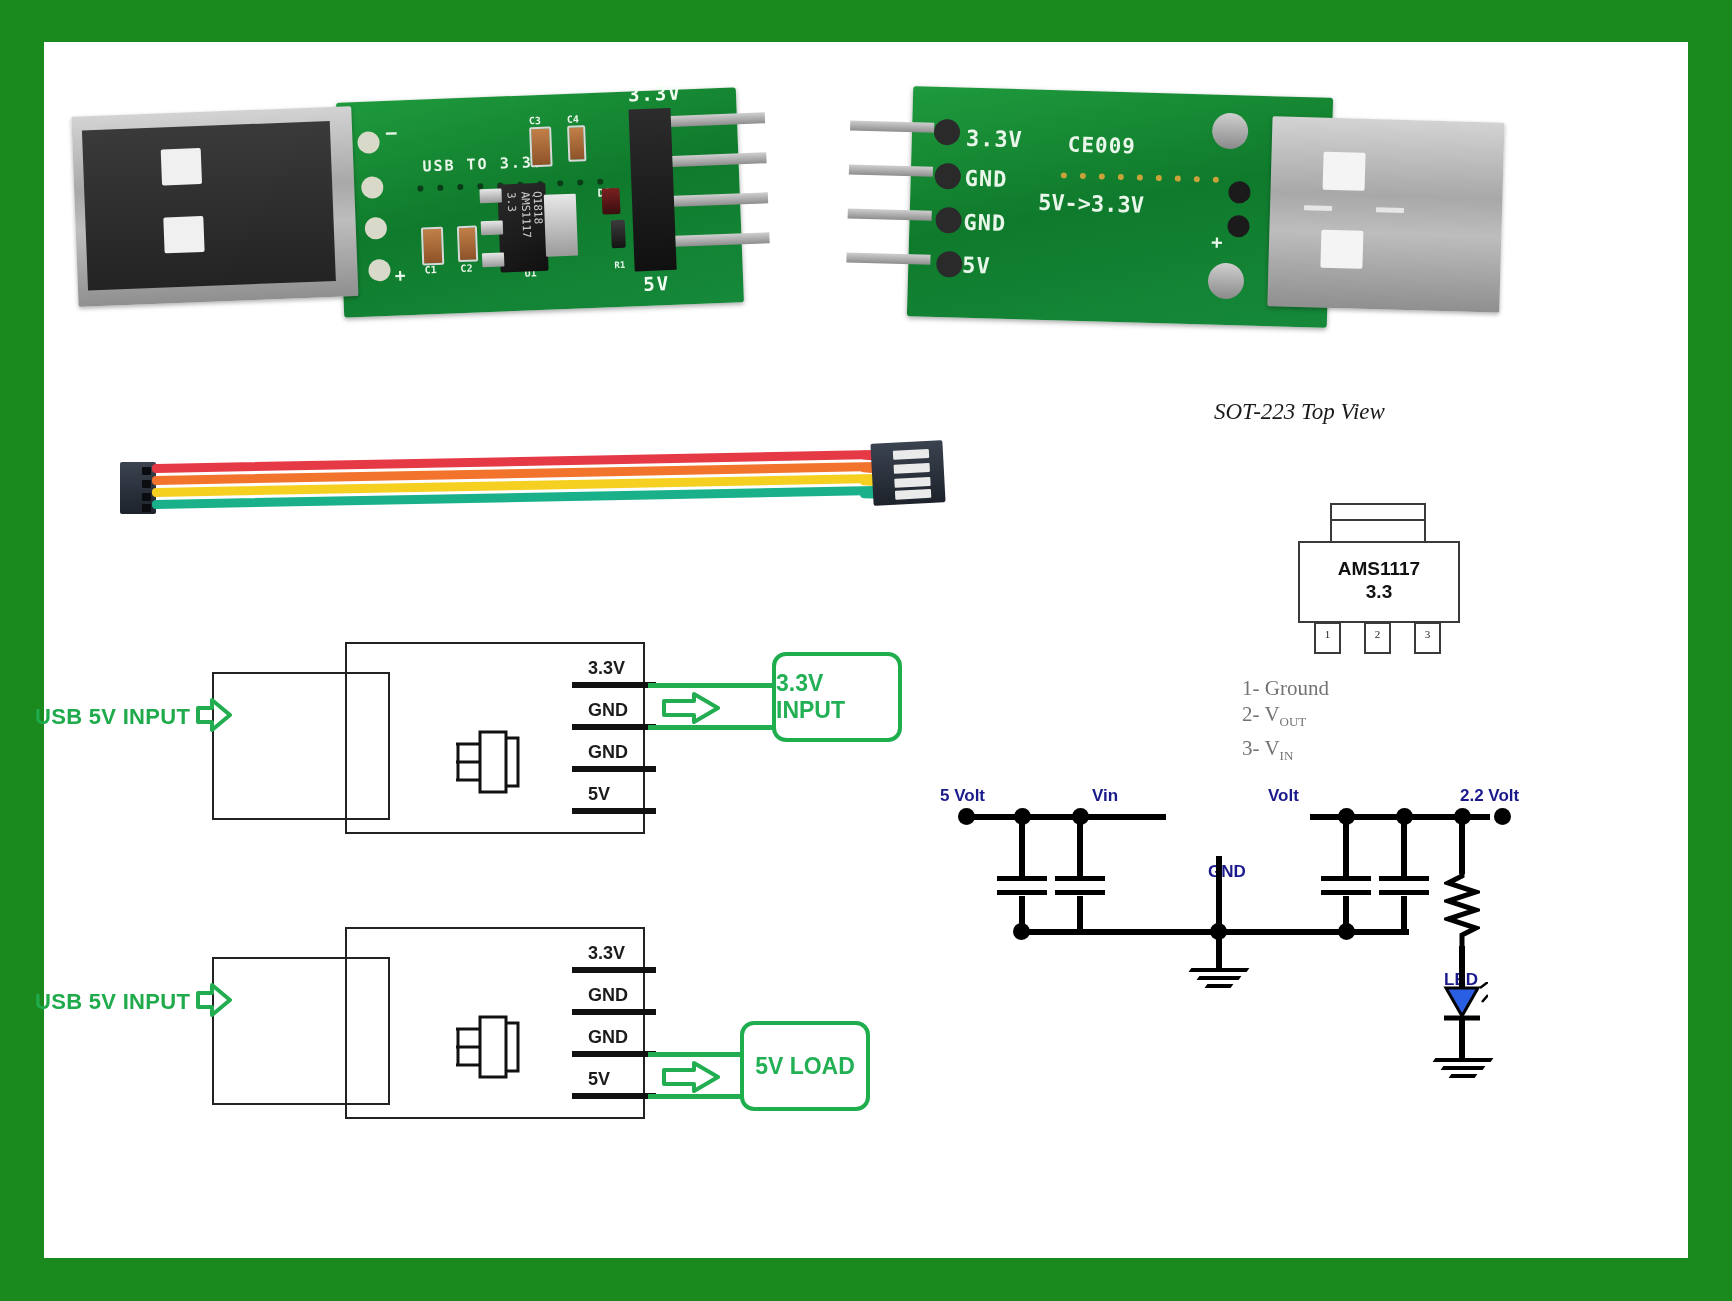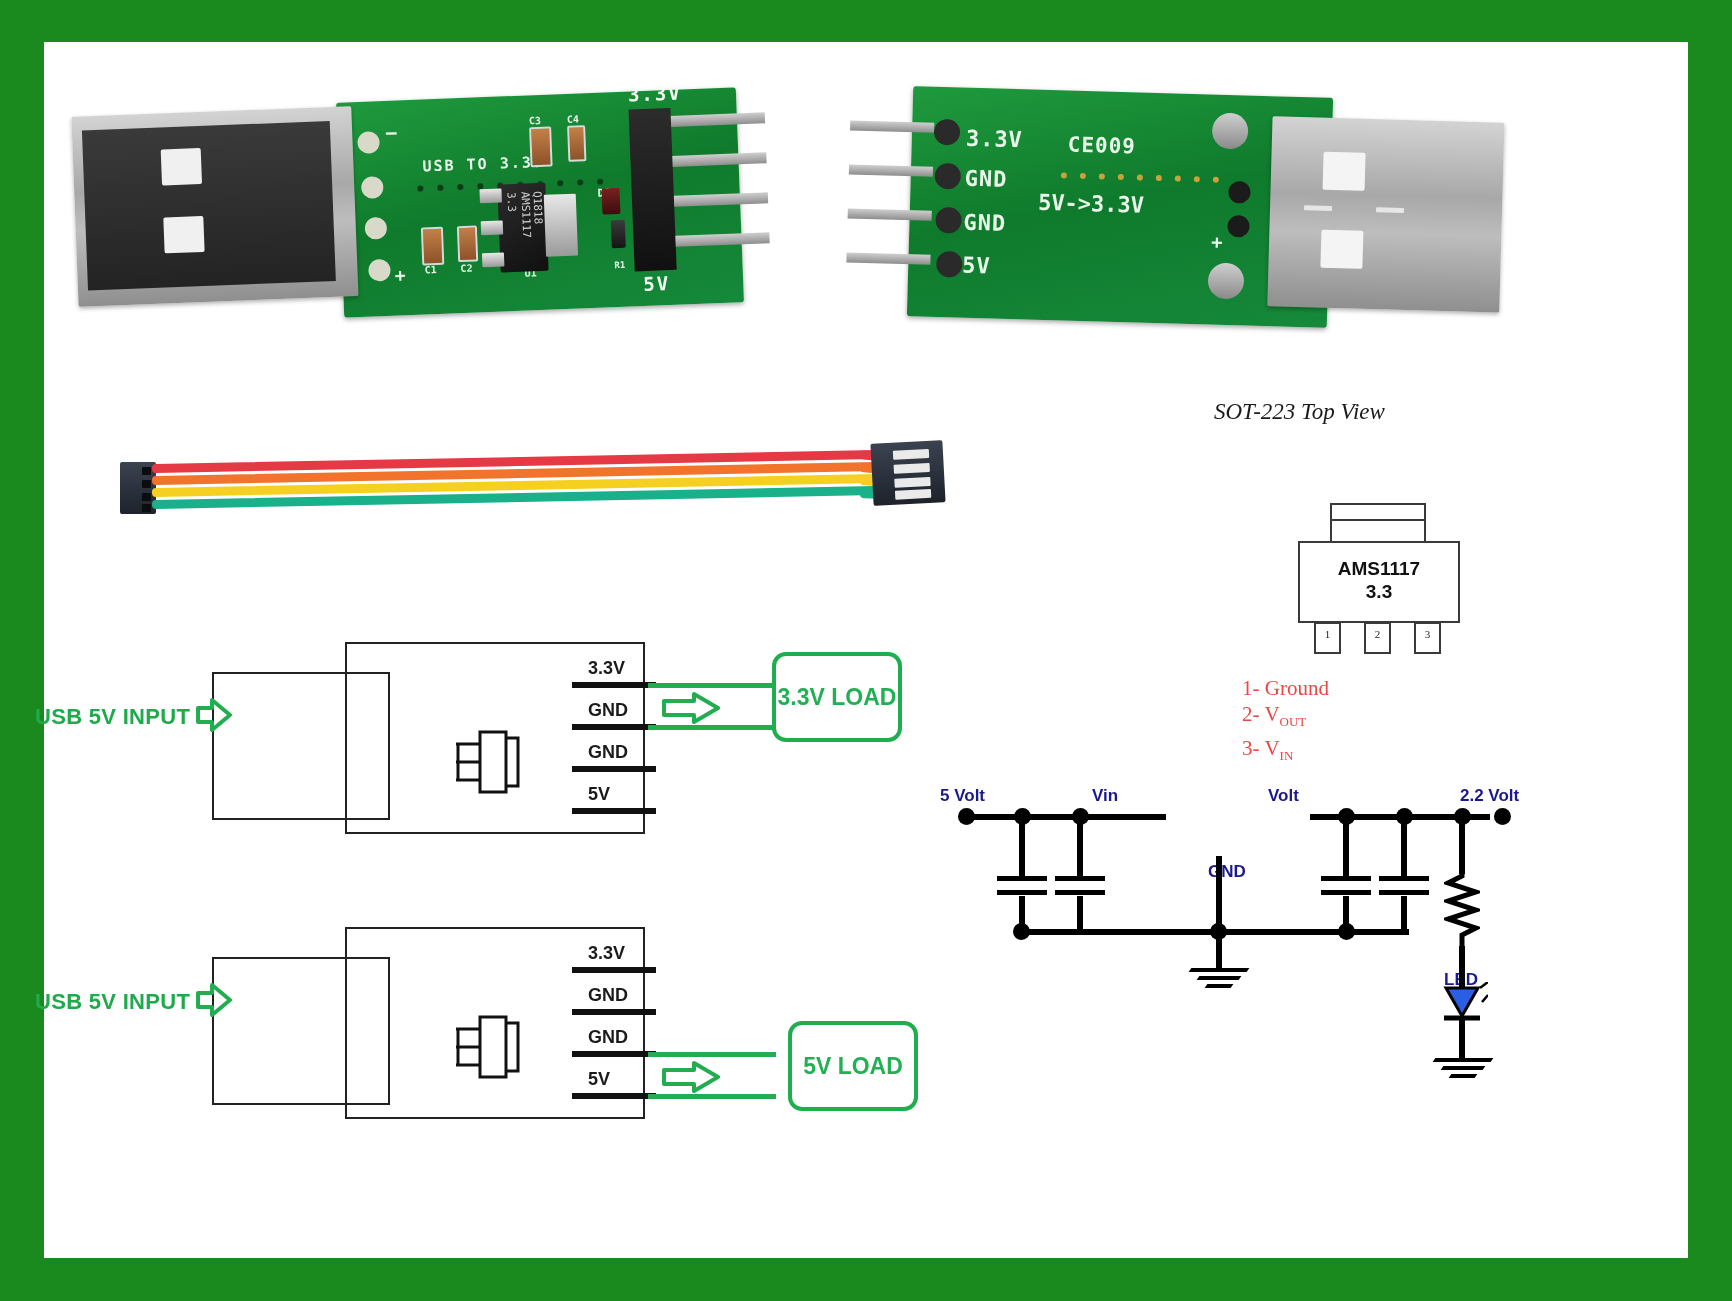--- a/index.html
+++ b/index.html
@@ -181,21 +181,21 @@
     font-size: 11px;
     color: #222;
     width: 100%;
     text-align: center;
     top: 4px;
   }
   .sot-legend {
     position: absolute;
     font-family: "Liberation Serif", serif;
     font-size: 21px;
-    color: #ef4444;
+    color: #737373;
     line-height: 26px;
     white-space: nowrap;
   }
   .sot-legend sub { font-size: 13px; }
 
   
   .bd-rect {
     position: absolute;
     border: 2px solid #222;
     box-sizing: border-box;
@@ -476,21 +476,21 @@
       <div class="bd-pin" style="left:572px; top:178px; width:84px;"></div>
       <div class="bd-pinlabel" style="left:588px; top:154px;">5V</div>
 
       <div class="green-line" style="left:648px; top:53px; width:128px; height:5px;"></div>
       <div class="green-line" style="left:648px; top:95px; width:128px; height:5px;"></div>
 
       <svg class="abs" style="left:662px; top:62px;" width="58" height="32" viewBox="0 0 58 32">
         <path d="M2 9 h30 V2 L56 16 32 30 v-7 H2 Z" fill="none" stroke="#22ae50" stroke-width="4" stroke-linejoin="round"></path>
       </svg>
 
-      <div class="load-box" style="left:772px; top:22px; width:130px; height:90px;">3.3V LOAD</div>
+      <div class="load-box" style="left:772px; top:22px; width:130px; height:90px;">3.3V INPUT</div>
 
       <div class="bd-input-label" style="left:35px; top:74px;">USB 5V INPUT</div>
       <svg class="abs" style="left:196px; top:68px;" width="36" height="34" viewBox="0 0 36 34">
         <path d="M2 10 h14 V2 L34 17 16 32 v-8 H2 Z" fill="none" stroke="#22ae50" stroke-width="4" stroke-linejoin="round"></path>
       </svg>
     </div>
 
     <div class="abs" style="left:0px; top:915px; width:960px; height:220px;">
       <div class="bd-rect" style="left:345px; top:12px; width:300px; height:192px;"></div>
       <div class="bd-rect" style="left:212px; top:42px; width:178px; height:148px;"></div>
@@ -508,21 +508,21 @@
       <div class="bd-pinlabel" style="left:588px; top:70px;">GND</div>
       <div class="bd-pin" style="left:572px; top:136px; width:84px;"></div>
       <div class="bd-pinlabel" style="left:588px; top:112px;">GND</div>
       <div class="bd-pin" style="left:572px; top:178px; width:84px;"></div>
       <div class="bd-pinlabel" style="left:588px; top:154px;">5V</div>
       <div class="green-line" style="left:648px; top:137px; width:128px; height:5px;"></div>
       <div class="green-line" style="left:648px; top:179px; width:128px; height:5px;"></div>
       <svg class="abs" style="left:662px; top:146px;" width="58" height="32" viewBox="0 0 58 32">
         <path d="M2 9 h30 V2 L56 16 32 30 v-7 H2 Z" fill="none" stroke="#22ae50" stroke-width="4" stroke-linejoin="round"></path>
       </svg>
-      <div class="load-box" style="left:788px; top:106px; width:130px; height:90px;">5V LOAD</div>
+      <div class="load-box" style="left:740px; top:106px; width:130px; height:90px;">5V LOAD</div>
       <div class="bd-input-label" style="left:35px; top:74px;">USB 5V INPUT</div>
       <svg class="abs" style="left:196px; top:68px;" width="36" height="34" viewBox="0 0 36 34">
         <path d="M2 10 h14 V2 L34 17 16 32 v-8 H2 Z" fill="none" stroke="#22ae50" stroke-width="4" stroke-linejoin="round"></path>
       </svg>
     </div>
 
     <div class="abs" style="left:920px; top:770px; width:620px; height:330px;">
 
       <div class="sch-wire" style="left:46px; top:44px; width:180px; height:6px;"></div>
       <div class="sch-wire" style="left:216px; top:44px; width:30px; height:6px;"></div>

